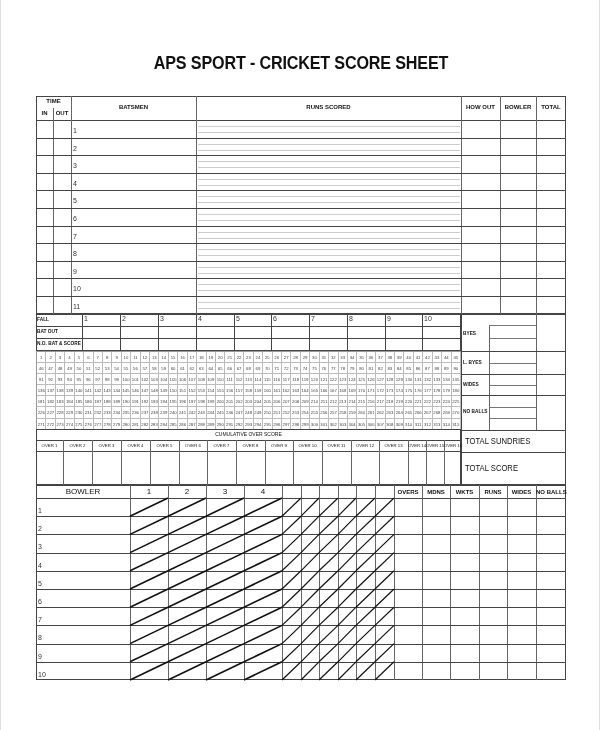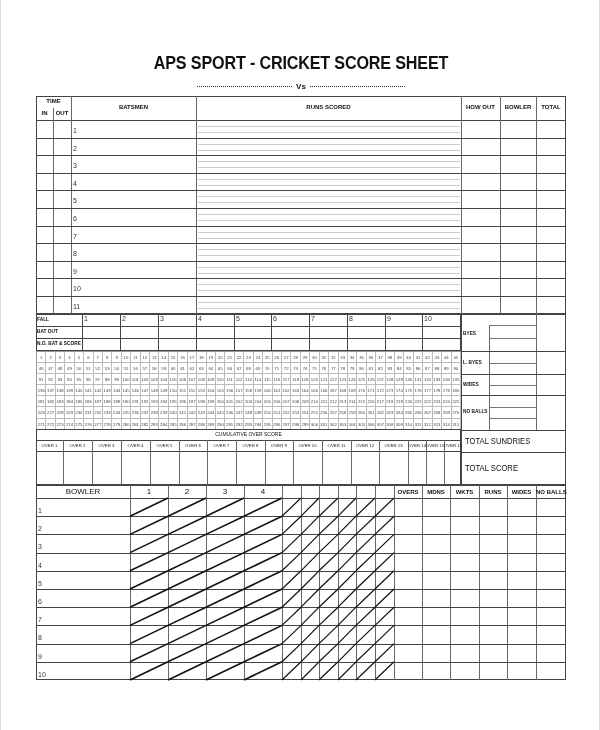--- a/index.html
+++ b/index.html
@@ -24,23 +24,20 @@
   .grid45 div { border-right: 1px solid #bbb; border-bottom: 1px solid #bbb; font-size: 4.3px; color: #444; text-align: center; line-height: 11px; overflow: hidden; }
 
   .bowlrow-label { position: absolute; font-size: 7px; color: #333; }
   svg.diag { position: absolute; left: 0; top: 0; }
 </style>
 </head>
 <body>
 
 <div class="page">
   <div class="title">APS SPORT  - CRICKET SCORE SHEET</div>
-  <div class="vsline">
-    <span class="dots"></span><span>Vs</span><span class="dots"></span>
-  </div>
 
   <div id="sheet">
       <div class="box" style="left: 35px; top: 96px; width: 530px; height: 218px; border-width: 1.5px; border-color: rgb(68, 68, 68);"></div>
       <div class="hl" style="left: 35px; top: 120px; width: 530px;"></div>
       <div class="vl" style="left: 52px; top: 108px; height: 206px;"></div>
       <div class="vl" style="left: 70px; top: 96px; height: 218px;"></div>
       <div class="vl" style="left: 195px; top: 96px; height: 218px;"></div>
       <div class="vl" style="left: 460px; top: 96px; height: 218px;"></div>
       <div class="vl" style="left: 499px; top: 96px; height: 218px;"></div>
       <div class="vl" style="left: 535px; top: 96px; height: 218px;"></div>

